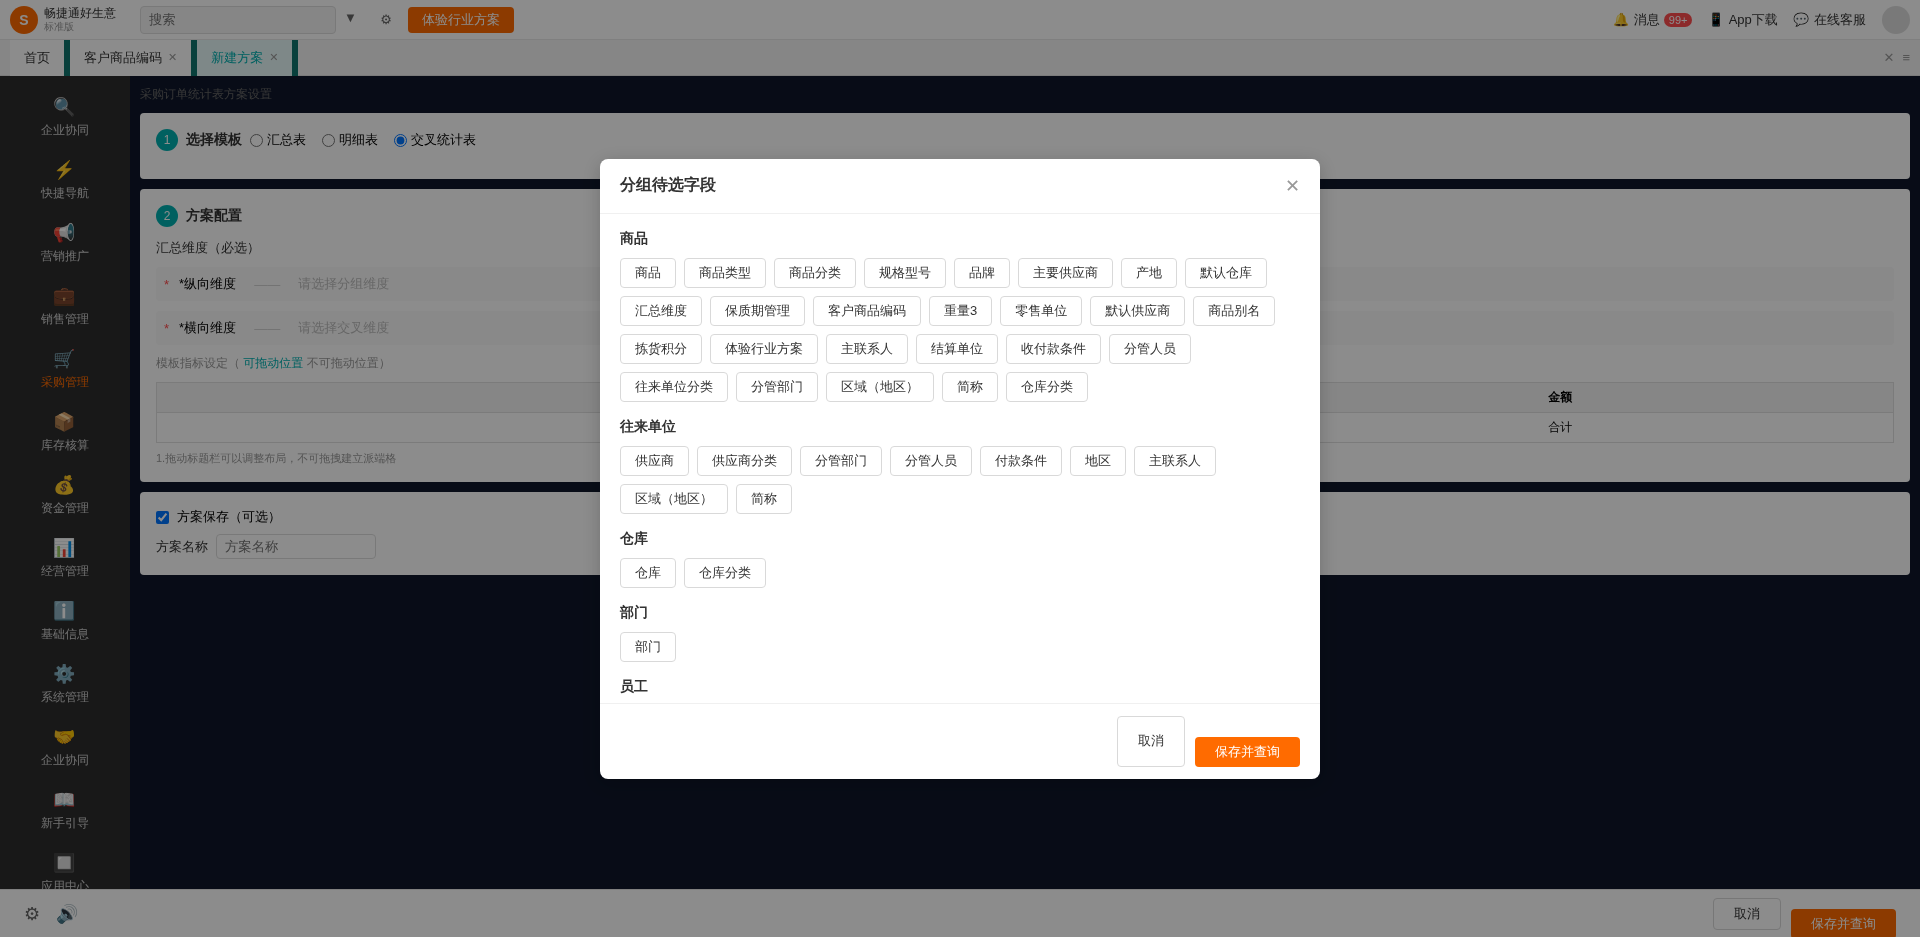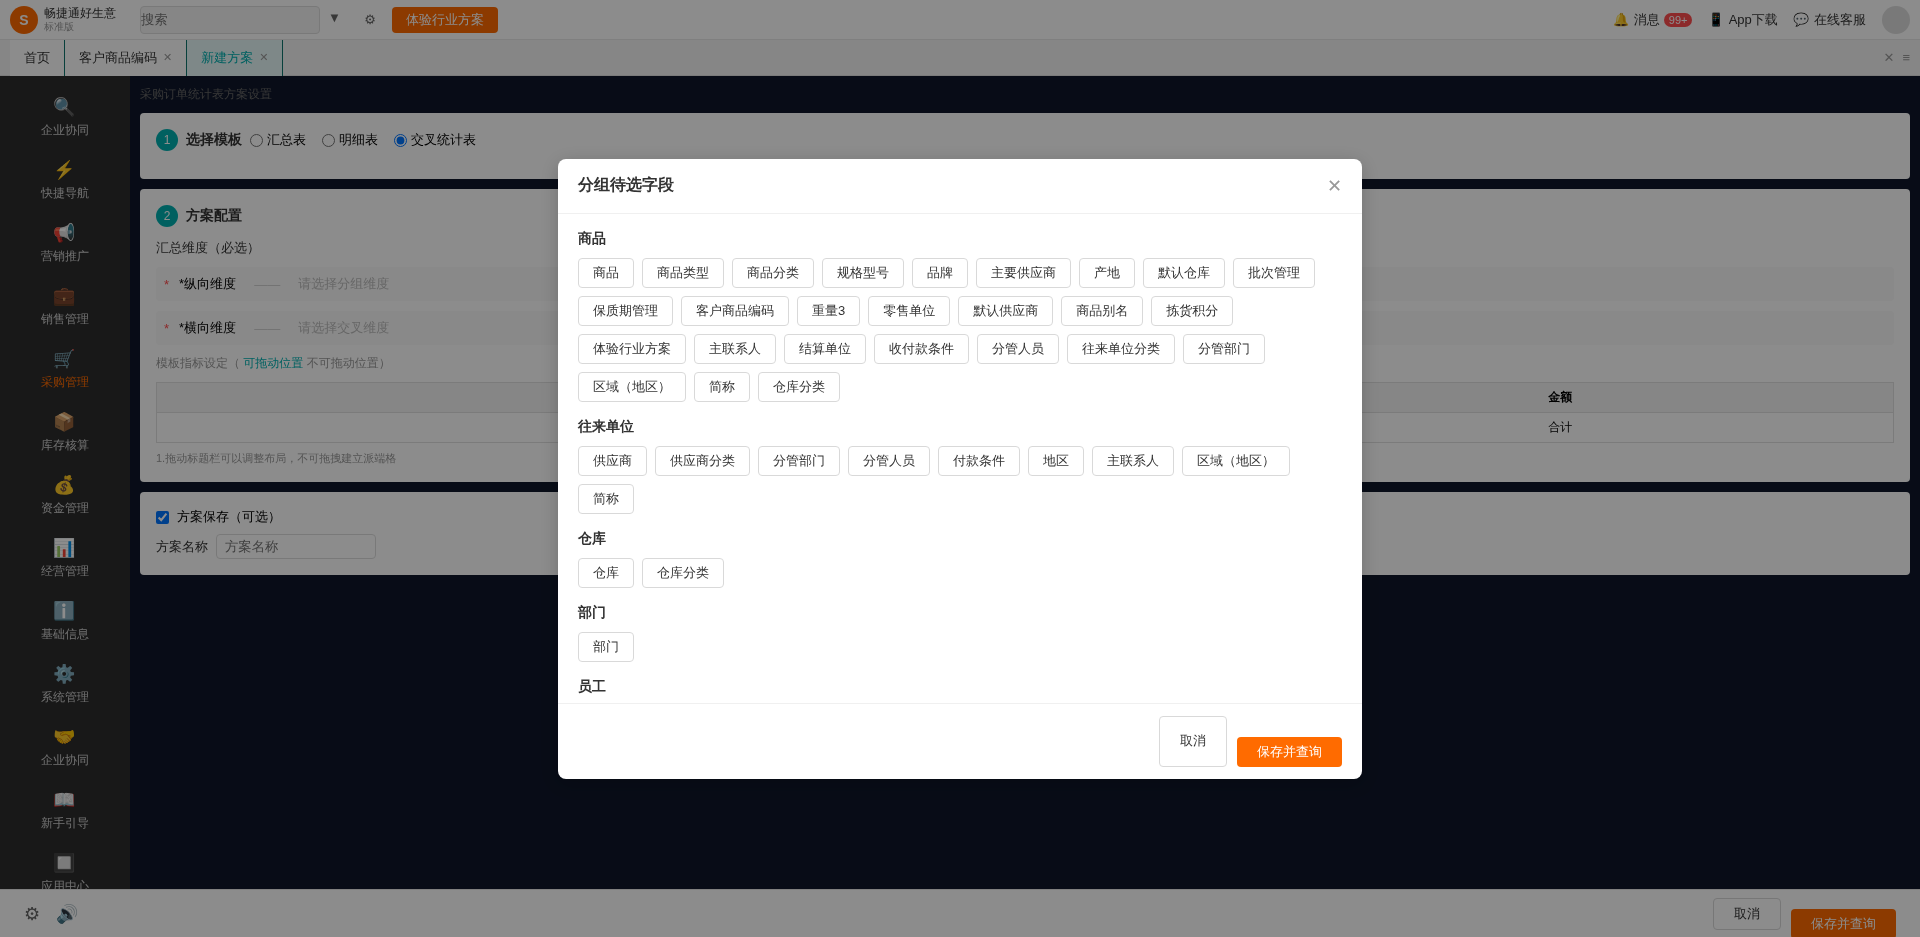--- a/index.html
+++ b/index.html
@@ -35,25 +35,25 @@
       font-weight: bold;
     }
     .logo-text { font-size: 12px; color: #333; line-height: 1.2; }
     .search-bar-area {
       display: flex;
       align-items: center;
       gap: 8px;
       flex: 1;
     }
     .search-box {
-      width: 180px;
+      width: 196px;
       height: 28px;
       border: 1px solid #ddd;
       border-radius: 4px;
-      padding: 0 0;
+      padding: 0 8px;
       background: #f5f5f5;
     }
     .dropdown-arrow {
       width: 20px;
       height: 20px;
       cursor: pointer;
       color: #666;
     }
     .gear-icon {
       width: 28px;
@@ -111,21 +111,21 @@
       padding: 0 10px;
     }
     .tab-item {
       padding: 0 14px;
       height: 36px;
       display: flex;
       align-items: center;
       cursor: pointer;
       font-size: 13px;
       color: #333;
-      border-right: 1px solid #0f766e;
+      border-right: 6px solid #0f766e;
       background: #fff;
       gap: 6px;
     }
     .tab-item.active {
       background: #e6f7f7;
       color: #00b0b0;
     }
     .tab-close {
       font-size: 11px;
       color: #999;
@@ -212,21 +212,21 @@
       z-index: 100;
       display: flex;
       align-items: center;
       justify-content: center;
     }
 
     
     .modal {
       background: #fff;
       border-radius: 8px;
-      width: 804px;
+      width: 720px;
       max-height: 620px;
       display: flex;
       flex-direction: column;
       z-index: 101;
       box-shadow: 0 4px 20px rgba(0,0,0,0.2);
     }
     .modal-header {
       display: flex;
       align-items: center;
       justify-content: space-between;
@@ -526,21 +526,21 @@
       <div class="section-title">商品</div>
       <div class="field-grid">
         <div class="field-chip">商品</div>
         <div class="field-chip">商品类型</div>
         <div class="field-chip">商品分类</div>
         <div class="field-chip">规格型号</div>
         <div class="field-chip">品牌</div>
         <div class="field-chip">主要供应商</div>
         <div class="field-chip">产地</div>
         <div class="field-chip">默认仓库</div>
-        <div class="field-chip">批次管理</div>
+        <div class="field-chip">汇总维度</div>
         <div class="field-chip">保质期管理</div>
         <div class="field-chip">客户商品编码</div>
         <div class="field-chip">重量3</div>
         <div class="field-chip">零售单位</div>
         <div class="field-chip">默认供应商</div>
         <div class="field-chip">商品别名</div>
         <div class="field-chip">拣货积分</div>
         <div class="field-chip">体验行业方案</div>
         <div class="field-chip">主联系人</div>
         <div class="field-chip">结算单位</div>

